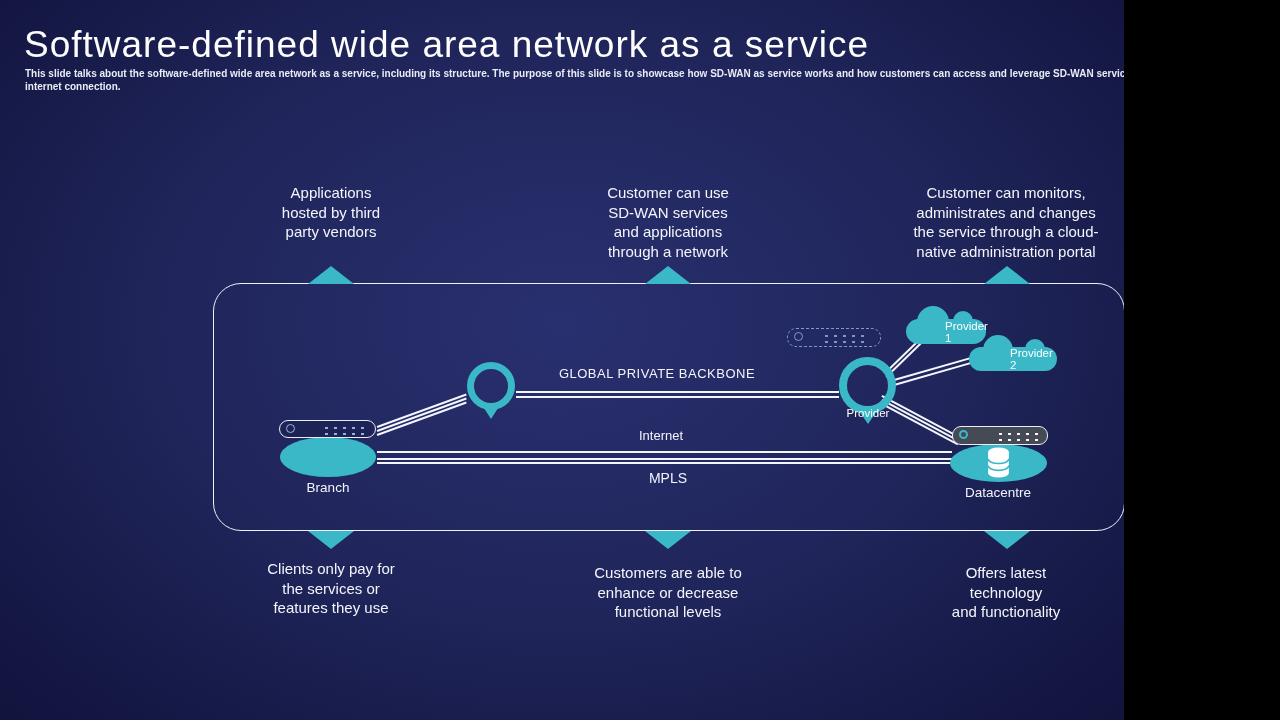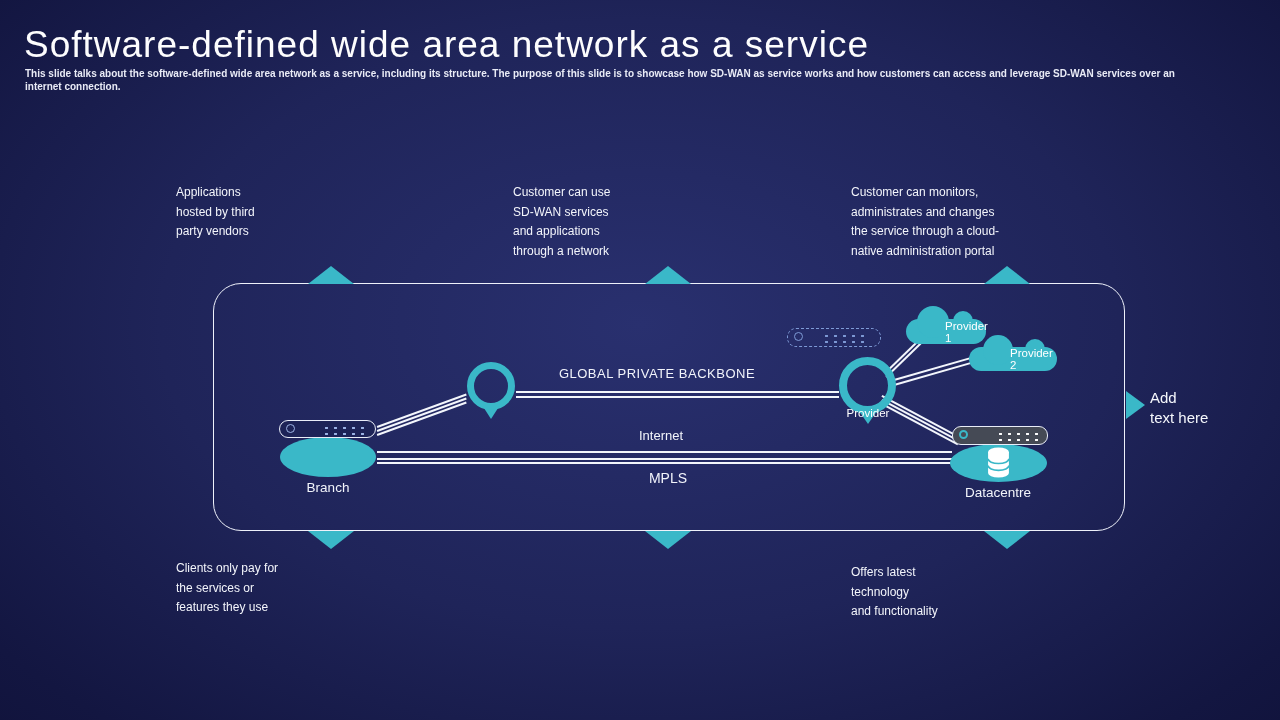--- a/index.html
+++ b/index.html
@@ -1,37 +1,37 @@
 <!DOCTYPE html>
 <html><head>
 <meta charset="utf-8">
 <style>
   html,body{margin:0;padding:0;background:#000;}
   .slide{
-    position:relative;width:1280px;height:720px;overflow:hidden;
+    position:relative;width:1124px;height:720px;overflow:hidden;
     font-family:"Liberation Sans",sans-serif;
     background:radial-gradient(ellipse 78% 88% at 50% 45%, #29306f 0%, #1f2459 48%, #131641 82%, #0f1138 100%);
   }
   .abs{position:absolute;}
   .pre{white-space:pre-line;}
 
   
   .title{left:24px;top:24px;width:1000px;color:#fdfdfe;font-size:37px;font-weight:400;letter-spacing:1px;}
   .subtitle{left:25px;top:67px;width:1165px;color:#e9ebf6;font-size:10px;font-weight:700;line-height:13px;}
 
   
   .frame{left:213px;top:283px;width:910px;height:246px;border:1.5px solid #eef1fa;border-radius:28px;z-index:0;}
 
   
   .tri{width:0;height:0;z-index:2;}
   .tri-up{border-left:23px solid transparent;border-right:23px solid transparent;border-bottom:18px solid #3ab8c8;}
   .tri-down{border-left:23px solid transparent;border-right:23px solid transparent;border-top:18px solid #3ab8c8;}
 
   
-  .callout{width:310px;text-align:left;color:#f3f5fb;font-size:12px;line-height:19.5px;white-space:pre-line;}
+  .callout{width:310px;text-align:center;color:#f3f5fb;font-size:15px;line-height:19.5px;white-space:pre-line;}
 
   
   .structure-arrow{
     left:30px;top:382px;width:178px;height:37px;background:#3ab8c8;z-index:3;
     clip-path:polygon(0 0,84% 0,100% 50%,84% 100%,0 100%);
     display:flex;align-items:center;justify-content:center;
   }
   .structure-arrow span{color:#14224e;font-weight:700;font-size:16px;padding-right:24px;}
   .addtext-tri{left:1126px;top:391px;width:0;height:0;border-top:14px solid transparent;border-bottom:14px solid transparent;border-left:19px solid #3ab8c8;z-index:3;}
   .addtext-label{left:1150px;top:388px;width:90px;color:#f5f7fc;font-size:15px;line-height:20px;}
@@ -84,20 +84,23 @@
 and applications
 through a network</div>
   <div class="abs callout" style="left:851px;top:183px;" data-name="callout-top-3">Customer can monitors,
 administrates and changes
 the service through a cloud-
 native administration portal</div>
 
   <div class="abs callout" style="left:176px;top:559px;" data-name="callout-bottom-1">Clients only pay for
 the services or
 features they use</div>
+  <div class="abs callout" style="left:513px;top:563px;" data-name="callout-bottom-2">Customers are able to
+enhance or decrease
+functional levels</div>
   <div class="abs callout" style="left:851px;top:563px;" data-name="callout-bottom-3">Offers latest
 technology
 and functionality</div>
 
   <div class="abs addtext-tri" data-name="add-text-arrow-icon"></div>
   <div class="abs addtext-label pre" data-name="add-text-placeholder">Add
 text here</div>
 
   <div class="ln" style="left:377px;top:426px;width:95px;transform:rotate(-20deg);" data-name="branch-uplink-line"></div>
   <div class="ln" style="left:377px;top:430px;width:95px;transform:rotate(-20deg);" data-name="branch-uplink-line"></div>

